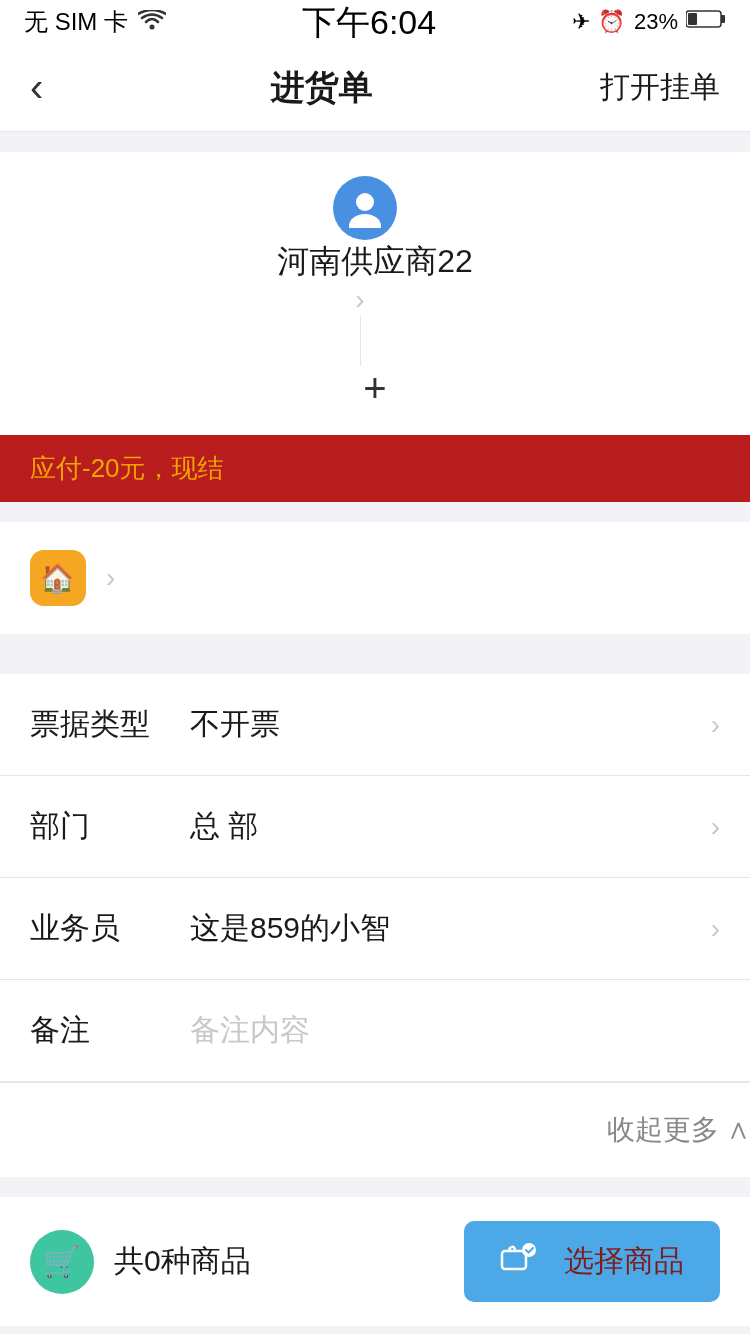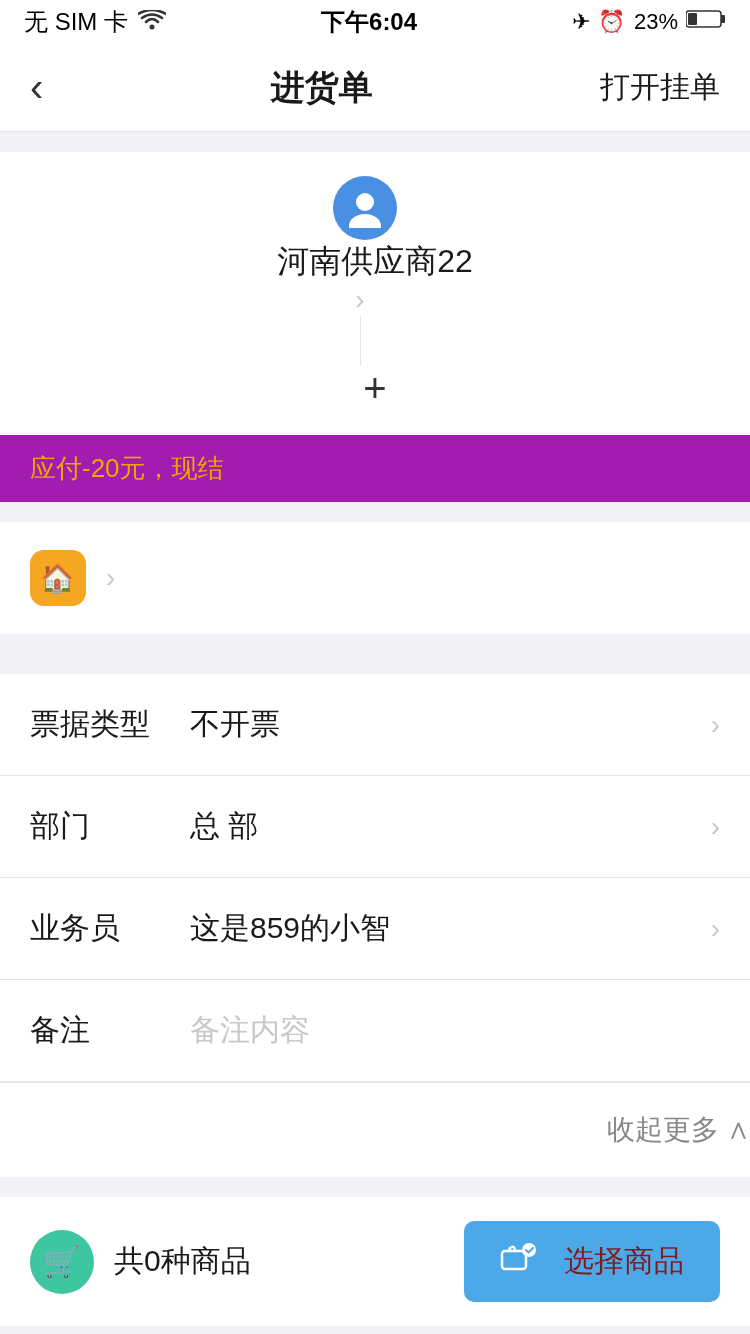--- a/index.html
+++ b/index.html
@@ -11,34 +11,33 @@
       font-family: -apple-system, "PingFang SC", "Helvetica Neue", Arial, sans-serif;
       font-size: 28px;
     }
 
     
     .status-bar {
       width: 100%;
       height: 44px;
       background: #fff;
       display: flex;
-      align-items: center;
       justify-content: space-between;
       padding: 0 24px;
       font-size: 24px;
       font-weight: 500;
     }
     .status-left {
       display: flex;
       align-items: center;
       gap: 10px;
     }
     .status-center {
-      font-size: 24px;
-      font-weight: 700;
+      font-size: 34px;
+      font-weight: 400;
     }
     .status-right {
       display: flex;
       align-items: center;
       gap: 8px;
       font-size: 22px;
     }
 
     
     .nav-bar {
@@ -117,21 +116,21 @@
     }
     .plus-btn {
       font-size: 40px;
       color: #333;
       cursor: pointer;
       padding: 0 4px;
     }
 
     
     .notice-banner {
-      background: #a21caf;
+      background: #b91c1c;
       padding: 16px 30px;
       font-size: 26px;
       color: #f0a500;
     }
 
     
     .row-item {
       display: flex;
       align-items: center;
       padding: 28px 30px;

